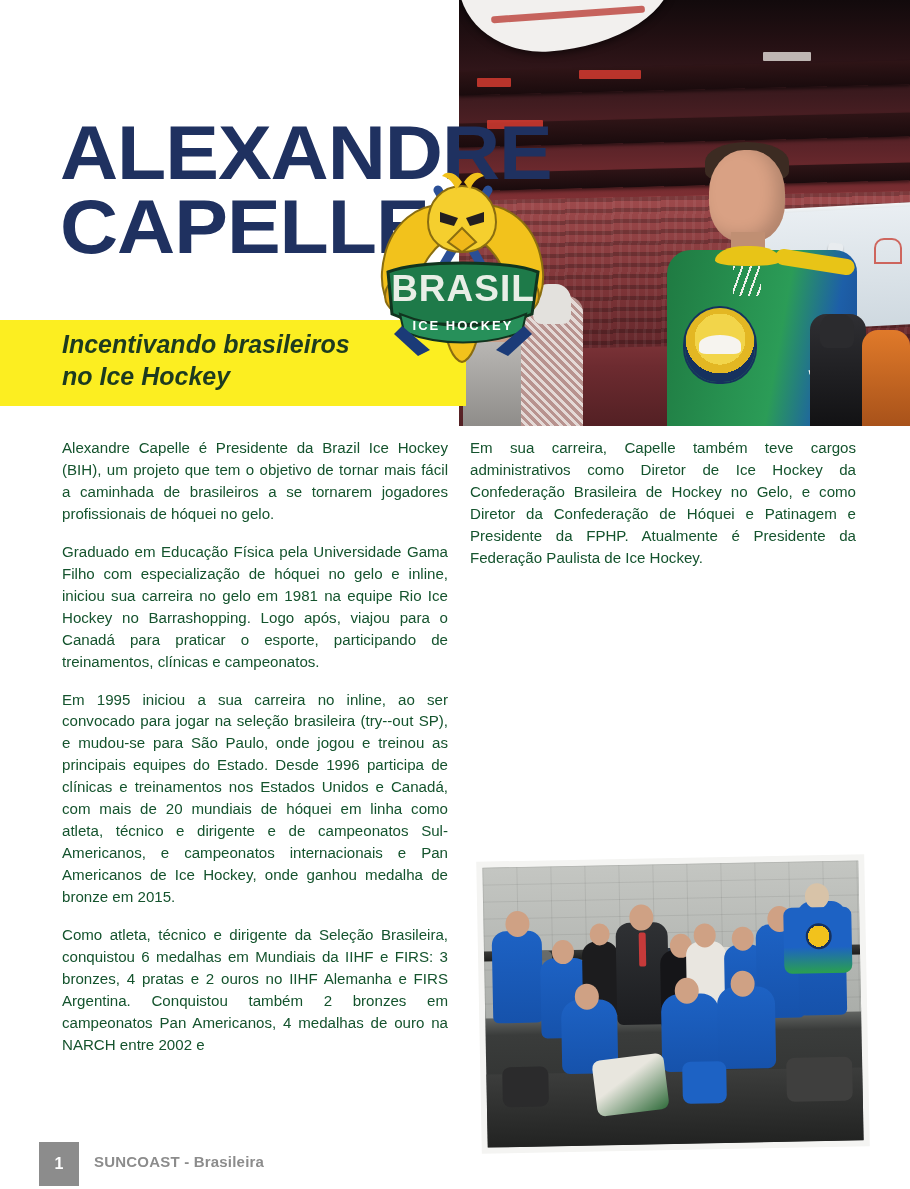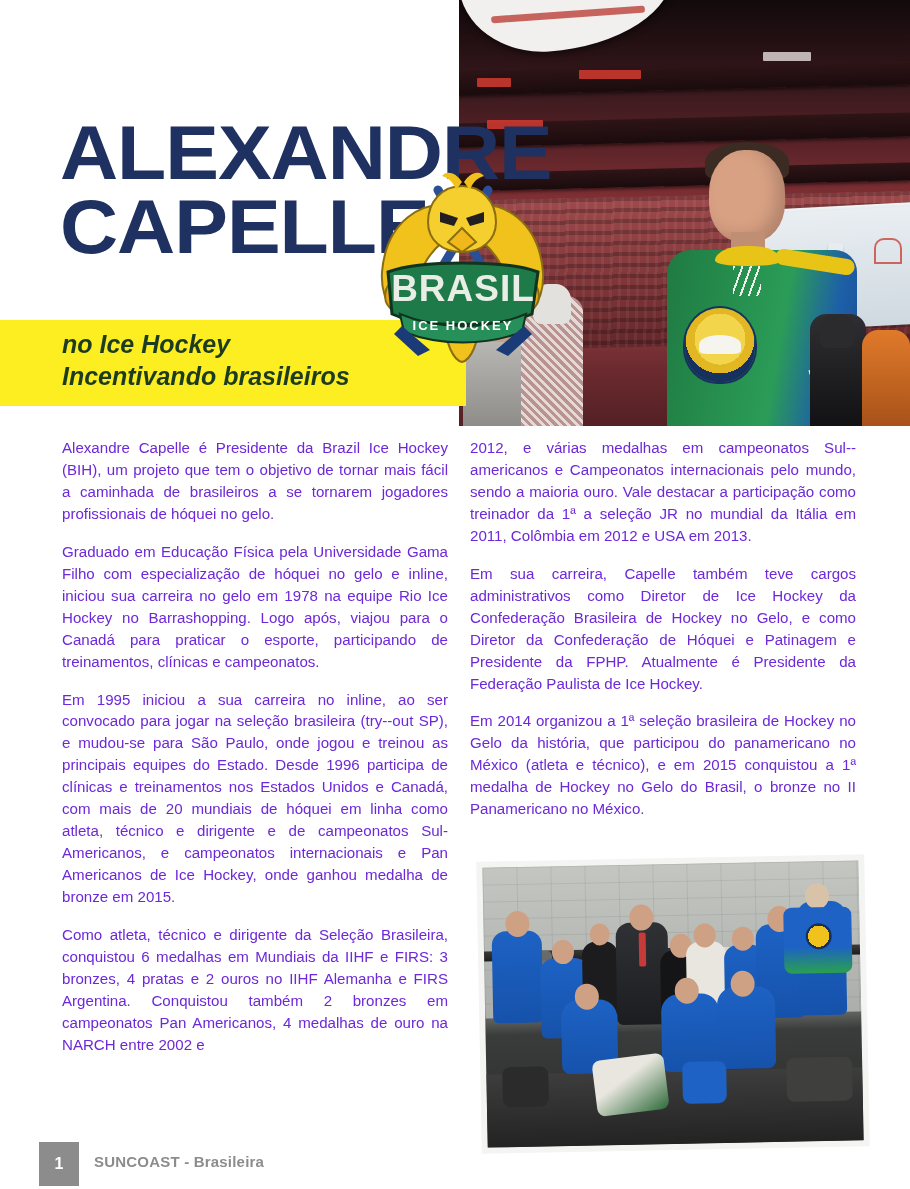--- a/index.html
+++ b/index.html
@@ -147,21 +147,21 @@
     font-size:25px;line-height:1.28;color:#1d3b1f;
   }
 
   
   .bih-logo{position:absolute;left:360px;top:168px;width:205px;height:200px;z-index:7;}
 
   
   .col{
     position:absolute;top:437px;width:386px;
     font-size:15.1px;line-height:1.455;
-    text-align:justify;color:#6d28d9;
+    text-align:justify;color:#14532d;
     font-family:"Liberation Sans", sans-serif;
   }
   .col-left{left:62px;}
   .col-right{left:470px;}
   .col p{margin:0 0 16px 0;}
 
   
   .team-photo{
     position:absolute;left:479px;top:858px;width:388px;height:292px;
     overflow:hidden;transform:rotate(-1.1deg);
@@ -251,22 +251,22 @@
   <div class="fg-person" style="right:0;width:48px;height:96px;background:linear-gradient(180deg,#e07a2a,#a8521a);"></div>
 </div>
 
 <div class="title-wrap">
   <div class="mag-title">ALEXANDRE</div>
   <div class="mag-title title-l2">CAPELLE</div>
 </div>
 
 <div class="yellow-band"></div>
 <div class="subtitle">
+  <div>Incentivando brasileiros</div>
   <div>no Ice Hockey</div>
-  <div>Incentivando brasileiros</div>
 </div>
 
 <div class="bih-logo">
   <svg viewBox="0 0 205 200" width="205" height="200" aria-hidden="true">
 
     <g stroke="#2b4f96" stroke-width="9" stroke-linecap="round">
       <line x1="52" y1="150" x2="128" y2="22"></line>
       <line x1="152" y1="150" x2="78" y2="22"></line>
     </g>
 
@@ -294,29 +294,27 @@
     <path d="M40 146 C78 162 128 162 166 146 L162 164 C126 178 80 178 44 164 Z" fill="#27905a" stroke="#11341f" stroke-width="2"></path>
     <text x="103" y="162" text-anchor="middle" font-family="'Liberation Sans', sans-serif" font-weight="bold" font-size="13" fill="#ffffff" letter-spacing="2">ICE HOCKEY</text>
 
     <path d="M42 158 L70 182 L58 188 L34 166 Z" fill="#1b3b78"></path>
     <path d="M164 158 L136 182 L148 188 L172 166 Z" fill="#1b3b78"></path>
   </svg>
 </div>
 
 <div class="col col-left">
   <p>Alexandre Capelle é Presidente da Brazil Ice Hockey (BIH), um projeto que tem o objetivo de tornar mais fácil a caminhada de brasileiros a se tornarem jogadores profissionais de hóquei no gelo.</p>
-  <p>Graduado em Educação Física pela Universidade Gama Filho com especialização de hóquei no gelo e inline, iniciou sua carreira no gelo em 1978 na equipe Rio Ice Hockey no Barrashopping. Logo após, viajou para o Canadá para praticar o esporte, participando de treinamentos, clínicas e campeonatos.</p>
+  <p>Graduado em Educação Física pela Universidade Gama Filho com especialização de hóquei no gelo e inline, iniciou sua carreira no gelo em 1981 na equipe Rio Ice Hockey no Barrashopping. Logo após, viajou para o Canadá para praticar o esporte, participando de treinamentos, clínicas e campeonatos.</p>
   <p>Em 1995 iniciou a sua carreira no inline, ao ser convocado para jogar na seleção brasileira (try--out SP), e mudou-se para São Paulo, onde jogou e treinou as principais equipes do Estado. Desde 1996 participa de clínicas e treinamentos nos Estados Unidos e Canadá, com mais de 20 mundiais de hóquei em linha como atleta, técnico e dirigente e de campeonatos Sul-Americanos, e campeonatos internacionais e Pan Americanos de Ice Hockey, onde ganhou medalha de bronze em 2015.</p>
   <p>Como atleta, técnico e dirigente da Seleção Brasileira, conquistou 6 medalhas em Mundiais da IIHF e FIRS: 3 bronzes, 4 pratas e 2 ouros no IIHF Alemanha e FIRS Argentina. Conquistou também 2 bronzes em campeonatos Pan Americanos, 4 medalhas de ouro na NARCH entre 2002 e</p>
 </div>
 
 <div class="col col-right">
-  <p>2012, e várias medalhas em campeonatos Sul--americanos e Campeonatos internacionais pelo mundo, sendo a maioria ouro. Vale destacar a participação como treinador da 1ª a seleção JR no mundial da Itália em 2011, Colômbia em 2012 e USA em 2013.</p>
   <p>Em sua carreira, Capelle também teve cargos administrativos como Diretor de Ice Hockey da Confederação Brasileira de Hockey no Gelo, e como Diretor da Confederação de Hóquei e Patinagem e Presidente da FPHP. Atualmente é Presidente da Federação Paulista de Ice Hockey.</p>
-  <p>Em 2014 organizou a 1ª seleção brasileira de Hockey no Gelo da história, que participou do panamericano no México (atleta e técnico), e em 2015 conquistou a 1ª medalha de Hockey no Gelo do Brasil, o bronze no II Panamericano no México.</p>
 </div>
 
 <div class="team-photo">
   <div class="team-inner">
     <div class="locker-wall"></div>
     <div class="locker-rail"></div>
 
     <div class="coat" style="left:42px;width:26px;height:62px;background:#6b6f6d;"></div>
     <div class="coat" style="left:128px;width:30px;height:58px;background:#1d2733;"></div>
     <div class="coat" style="left:166px;width:26px;height:54px;background:#2b3440;"></div>

